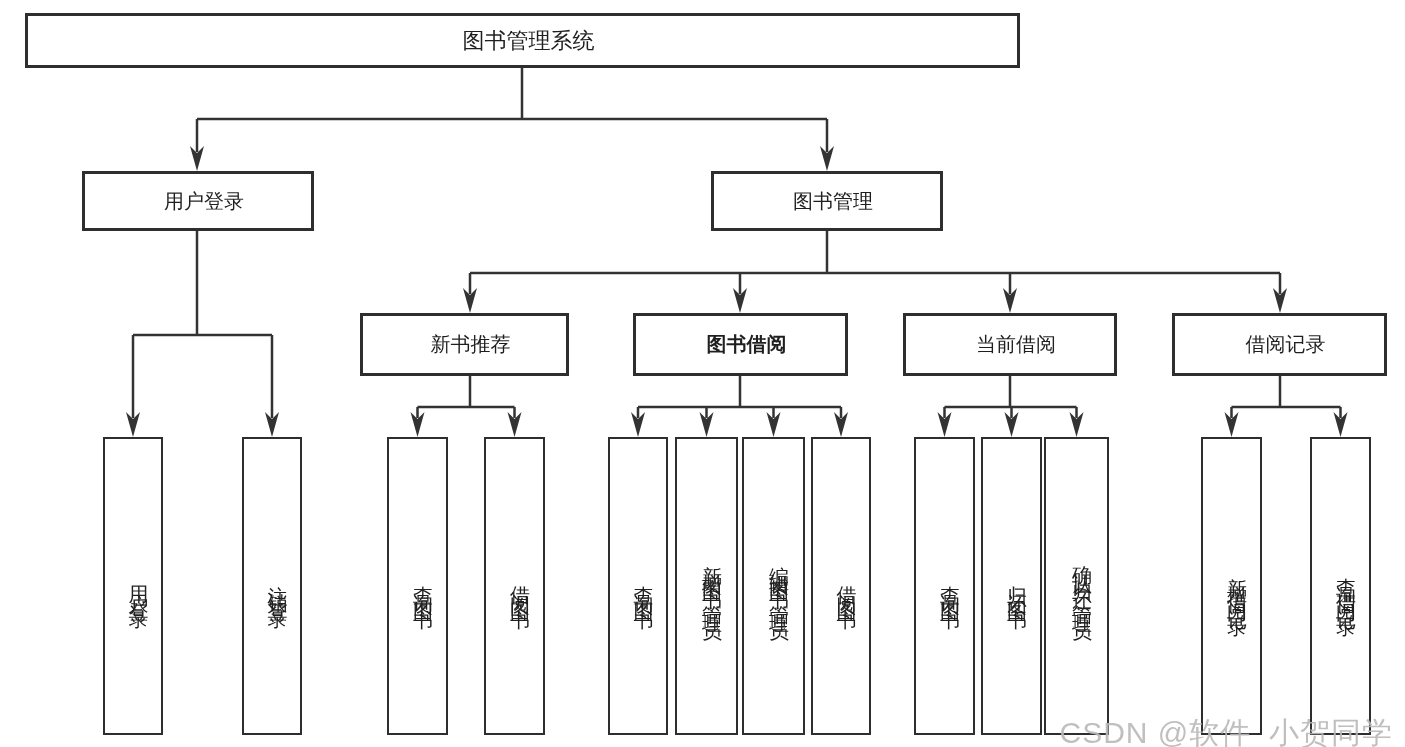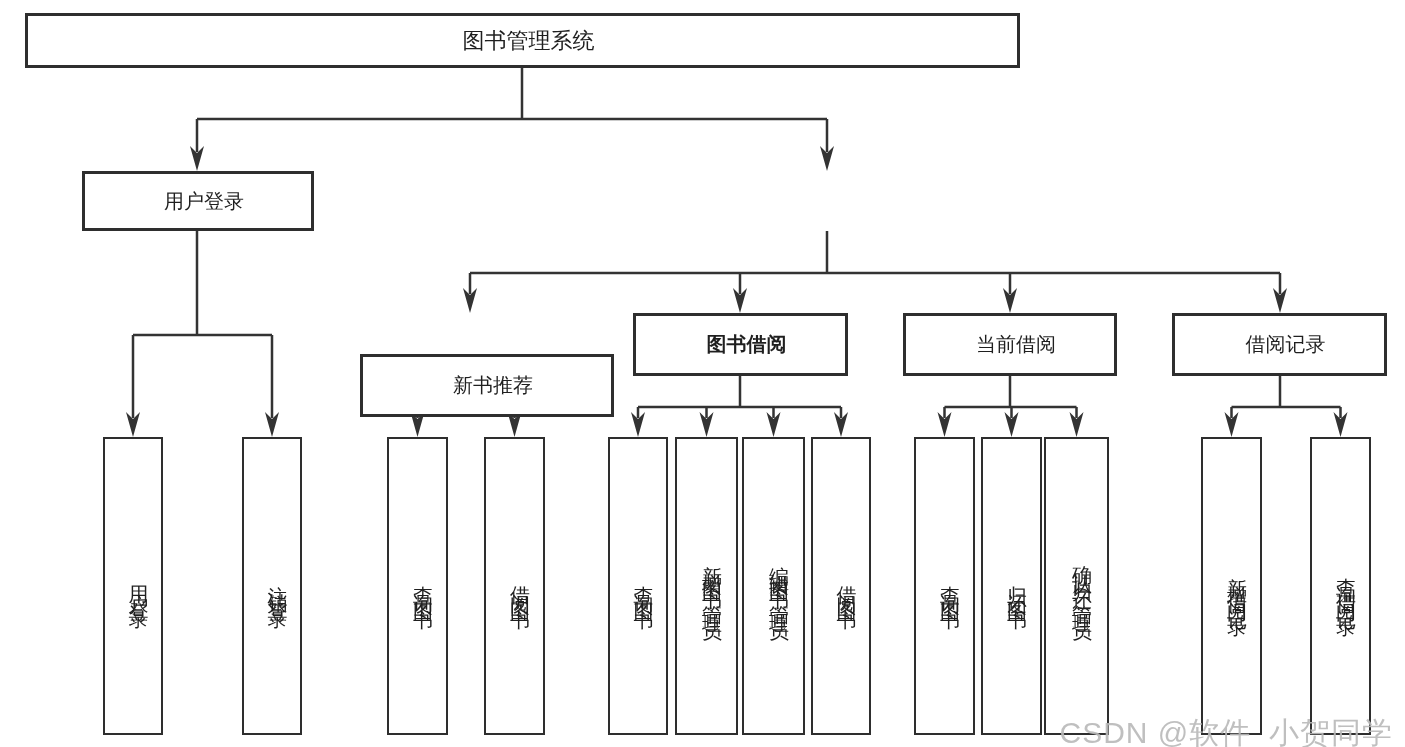--- a/index.html
+++ b/index.html
@@ -105,22 +105,25 @@
     </g>
   </svg>
 
   <div class="node root">
     <span>图书管理系统</span>
   </div>
 
   <div class="node l2" style="left:82px;width:232px;">
     <span>用户登录</span>
   </div>
+  <div class="node l2" style="left:711px;width:232px;">
+    <span>图书管理</span>
+  </div>
 
-  <div class="node l3" style="left:360px;width:254px;margin-top:41px;">
+  <div class="node l3" style="left:360px;width:209px;">
     <span>新书推荐</span>
   </div>
   <div class="node l3" style="left:633px;width:215px;font-weight:bold;">
     <span>图书借阅</span>
   </div>
   <div class="node l3" style="left:903px;width:214px;">
     <span>当前借阅</span>
   </div>
   <div class="node l3" style="left:1172px;width:215px;">
     <span>借阅记录</span>

